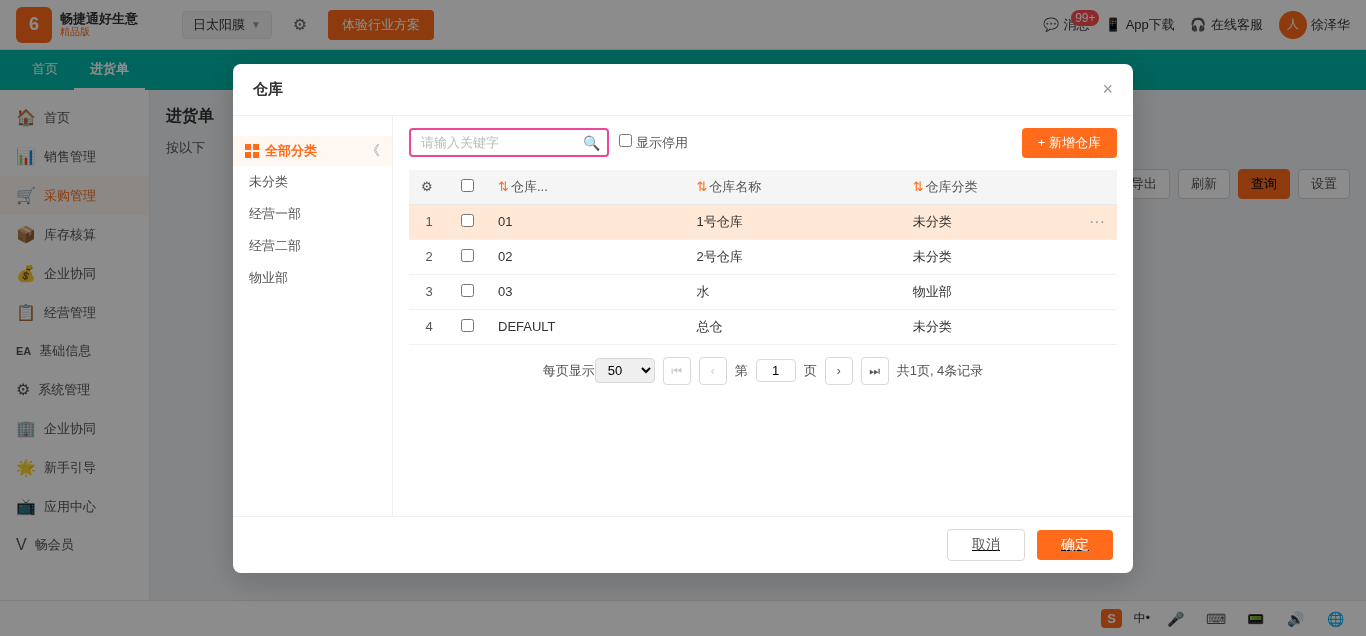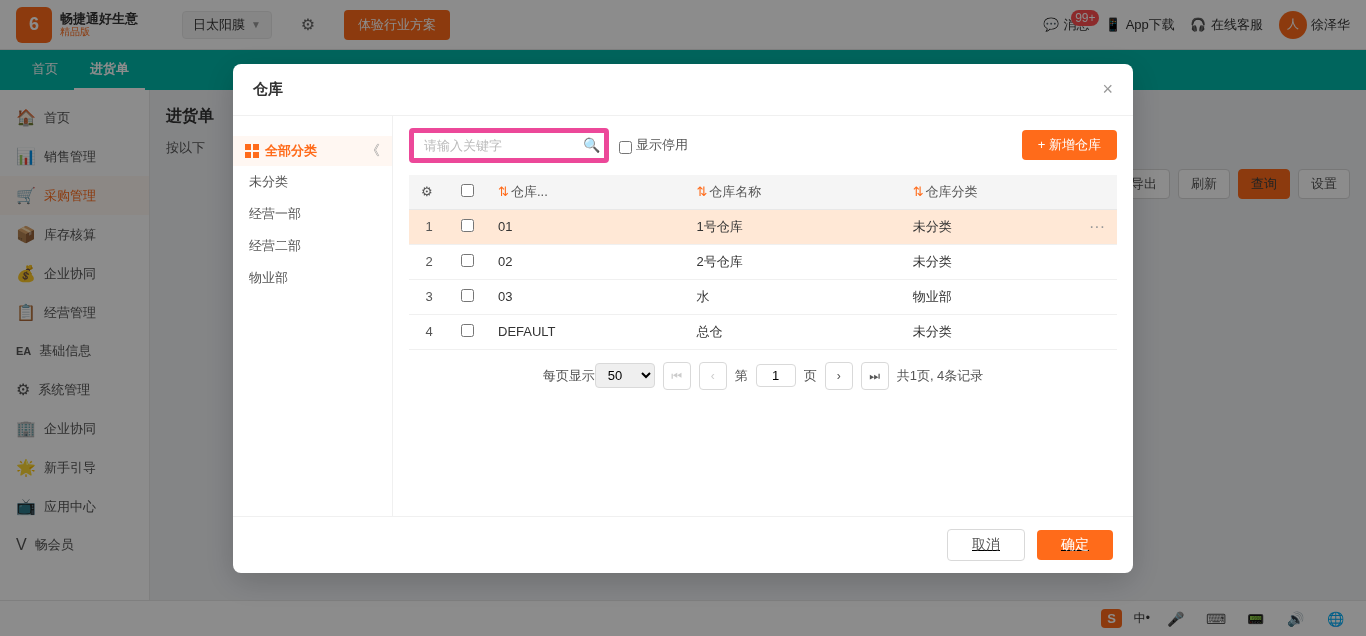--- a/index.html
+++ b/index.html
@@ -38,21 +38,21 @@
       display: flex;
       flex-direction: column;
       line-height: 1.2;
     }
     .logo-text .main { font-size: 13px; color: #333; font-weight: bold; }
     .logo-text .sub { font-size: 10px; color: #ff6b1a; }
     .header-middle {
       flex: 1;
       display: flex;
       align-items: center;
-      gap: 20px;
+      gap: 12px;
       padding: 0 16px;
     }
     .header-store-select {
       display: flex;
       align-items: center;
       gap: 6px;
       background: #f5f5f5;
       border: 1px solid #e8e8e8;
       border-radius: 4px;
       padding: 4px 10px;
@@ -199,21 +199,21 @@
       background: #fff;
       cursor: pointer;
       color: #555;
       font-size: 13px;
       display: flex;
       align-items: center;
       gap: 4px;
     }
     .toolbar-btn.primary {
       background: #ff6b1a;
-      color: #404040;
+      color: #000000;
       border-color: #ff6b1a;
     }
 
     
     .modal-overlay {
       position: fixed;
       top: 0; left: 0; right: 0; bottom: 0;
       background: rgba(0,0,0,0.45);
       z-index: 1000;
       display: flex;
@@ -320,39 +320,39 @@
       display: flex;
       align-items: center;
       gap: 10px;
     }
     .search-input-wrapper {
       position: relative;
       display: flex;
       align-items: center;
     }
     .search-input {
-      border: 5px solid #ec4899;
+      border: 2px solid #ec4899;
       border-radius: 4px;
       padding: 5px 30px 5px 10px;
       font-size: 13px;
       width: 200px;
       outline: none;
       color: #333;
     }
     .search-input::placeholder { color: #bbb; }
     .search-icon {
       position: absolute;
       right: 8px;
       color: #999;
       font-size: 14px;
       pointer-events: none;
     }
     .show-disabled-cb {
       display: flex;
-      align-items: flex-end;
+      align-items: flex-start;
       gap: 4px;
       color: #555;
       cursor: pointer;
     }
     .show-disabled-cb input { cursor: pointer; }
     .new-btn {
       background: #ff6b1a;
       color: #fff;
       border: none;
       border-radius: 4px;

